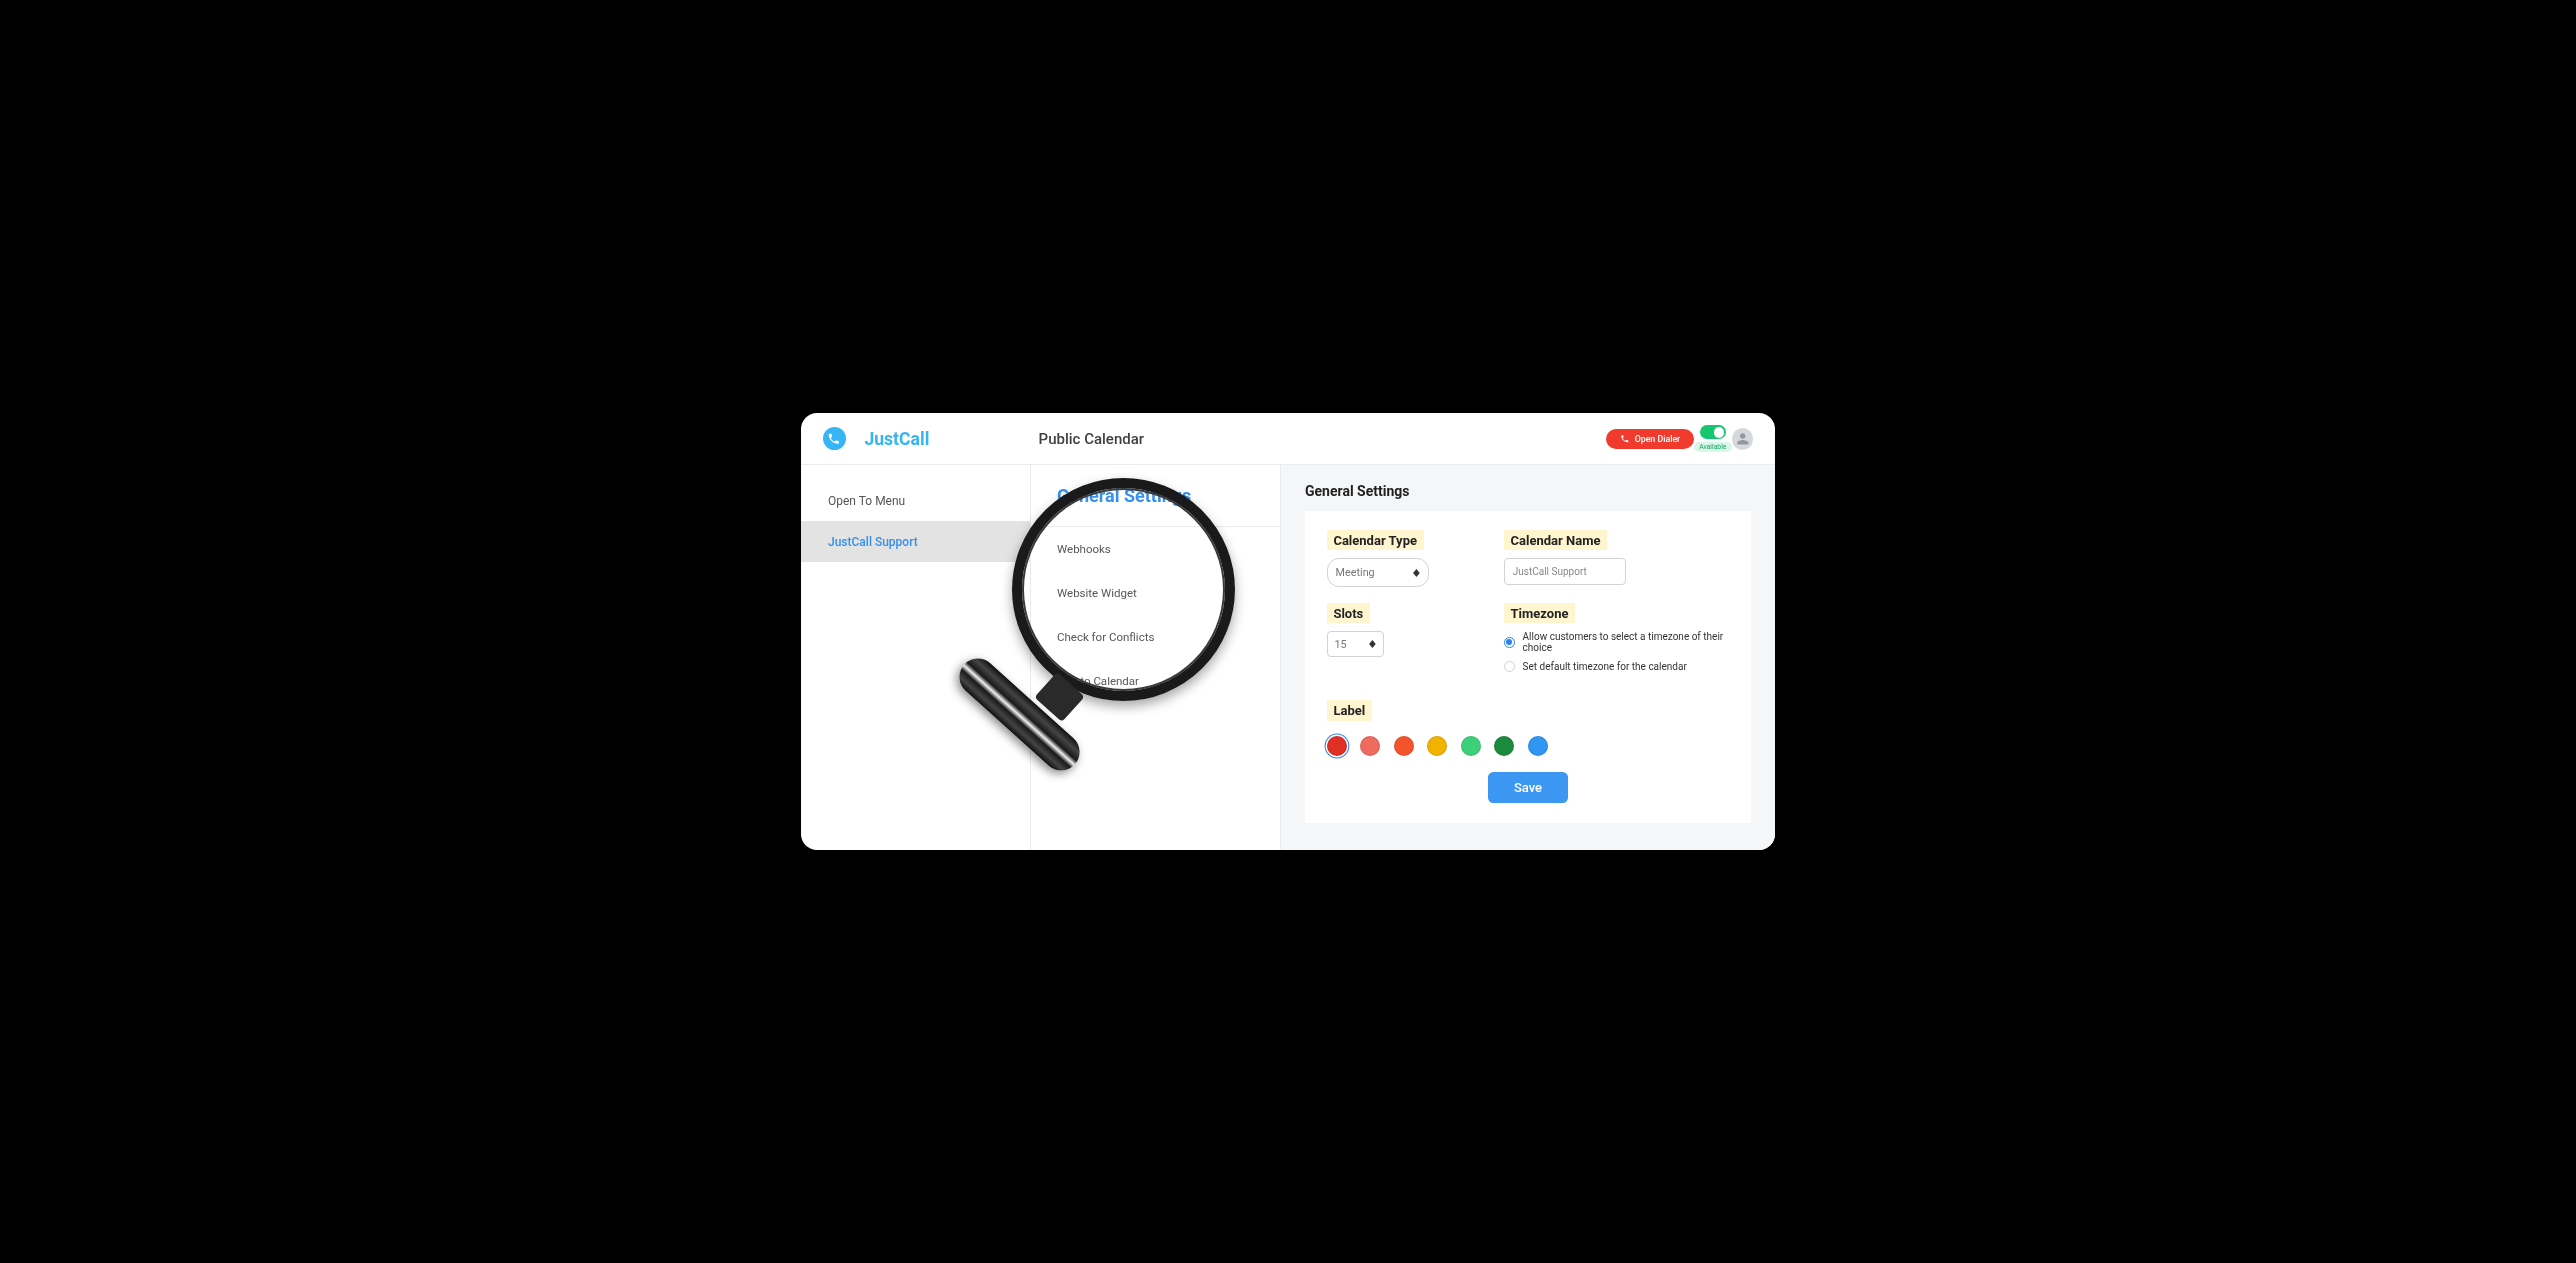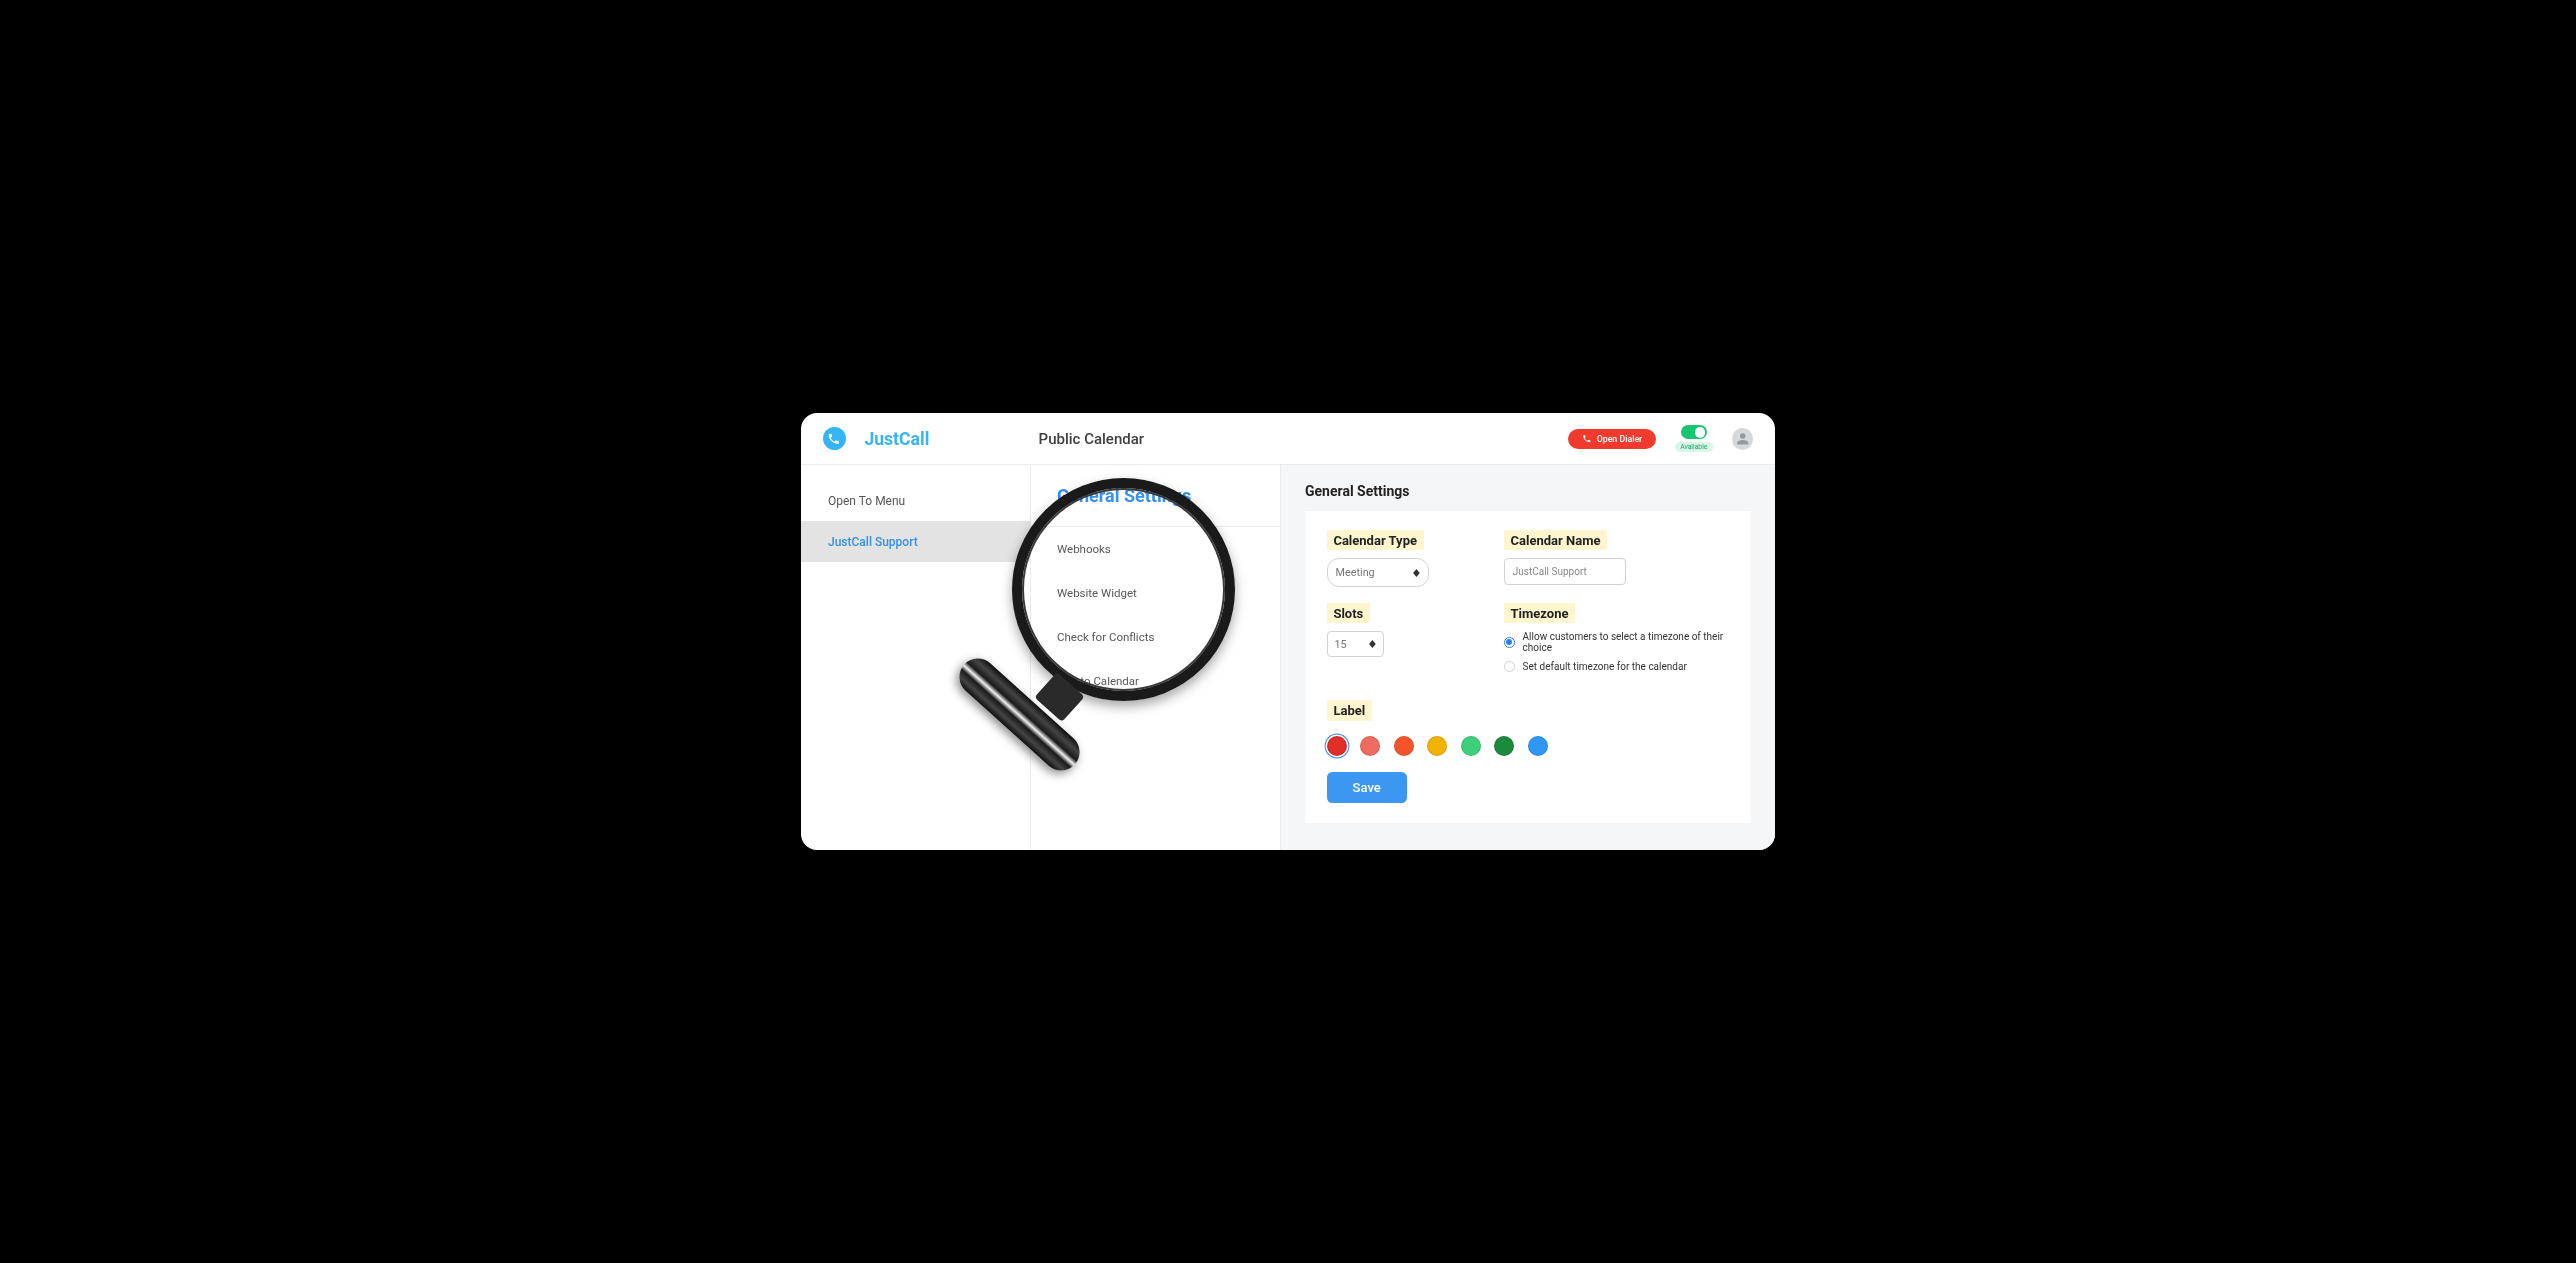--- a/index.html
+++ b/index.html
@@ -29,21 +29,21 @@
     border-bottom: 0.7px solid #e9ecef;
   }
   .logo-wrap { display: flex; align-items: center; gap: 6.8px; width: 216px; }
   .logo-icon {
     width: 23px; height: 23px; border-radius: 50%; background: #36b5f4;
     display: flex; align-items: center; justify-content: center;
   }
   .logo-icon svg { width: 13.5px; height: 13.5px; fill: #fff; }
   .logo-text { font-size: 17.6px; font-weight: 700; color: #36b5f4; margin-left: 12px; }
   .page-title { font-size: 15px; font-weight: 500; color: #404040; }
-  .header-right { margin-left: auto; display: flex; align-items: center; gap: 19px; }
+  .header-right { margin-left: auto; display: flex; align-items: center; }
   .open-dialer-btn {
     background: #ef3a2d; color: #fff; border: none; border-radius: 15px;
     padding: 5.4px 13.5px; font-size: 8.8px; font-weight: 500; display: flex; align-items: center; gap: 5.4px;
     cursor: pointer;
   }
   .open-dialer-btn svg { width: 9.5px; height: 9.5px; fill: #fff; }
   .status-wrap { display: flex; flex-direction: column; align-items: center; gap: 2.7px; }
   .toggle {
     width: 26px; height: 13.5px; background: #17c671; border-radius: 8px; position: relative; cursor: pointer;
   }
@@ -190,21 +190,21 @@
 
   .label-section { grid-column: 1 / -1; margin-top: 4px; }
   .swatches { display:flex; gap: 13.5px; margin-top: 6.8px; }
   .swatch {
     width: 20px; height: 20px; border-radius: 50%; cursor: pointer; border: 0.7px solid rgba(0,0,0,0.1);
   }
   .swatch.selected {
     box-shadow: 0 0 0 1.4px #fff, 0 0 0 2.4px #2f80ed;
   }
 
-  .save-row { grid-column: 1 / -1; display:flex; justify-content:flex-start; margin-top: 0; }
+  .save-row { grid-column: 1 / -1; display:flex; justify-content:center; margin-top: 0; }
   .save-btn {
     background: #3b97f2; color:#fff; border:none; border-radius:5.4px;
     padding: 8px 26px; font-size: 13px; font-weight:500; cursor:pointer;
   }
 
   
   .magnifier {
     position: absolute;
     left: 149px;
     top: 38px;

